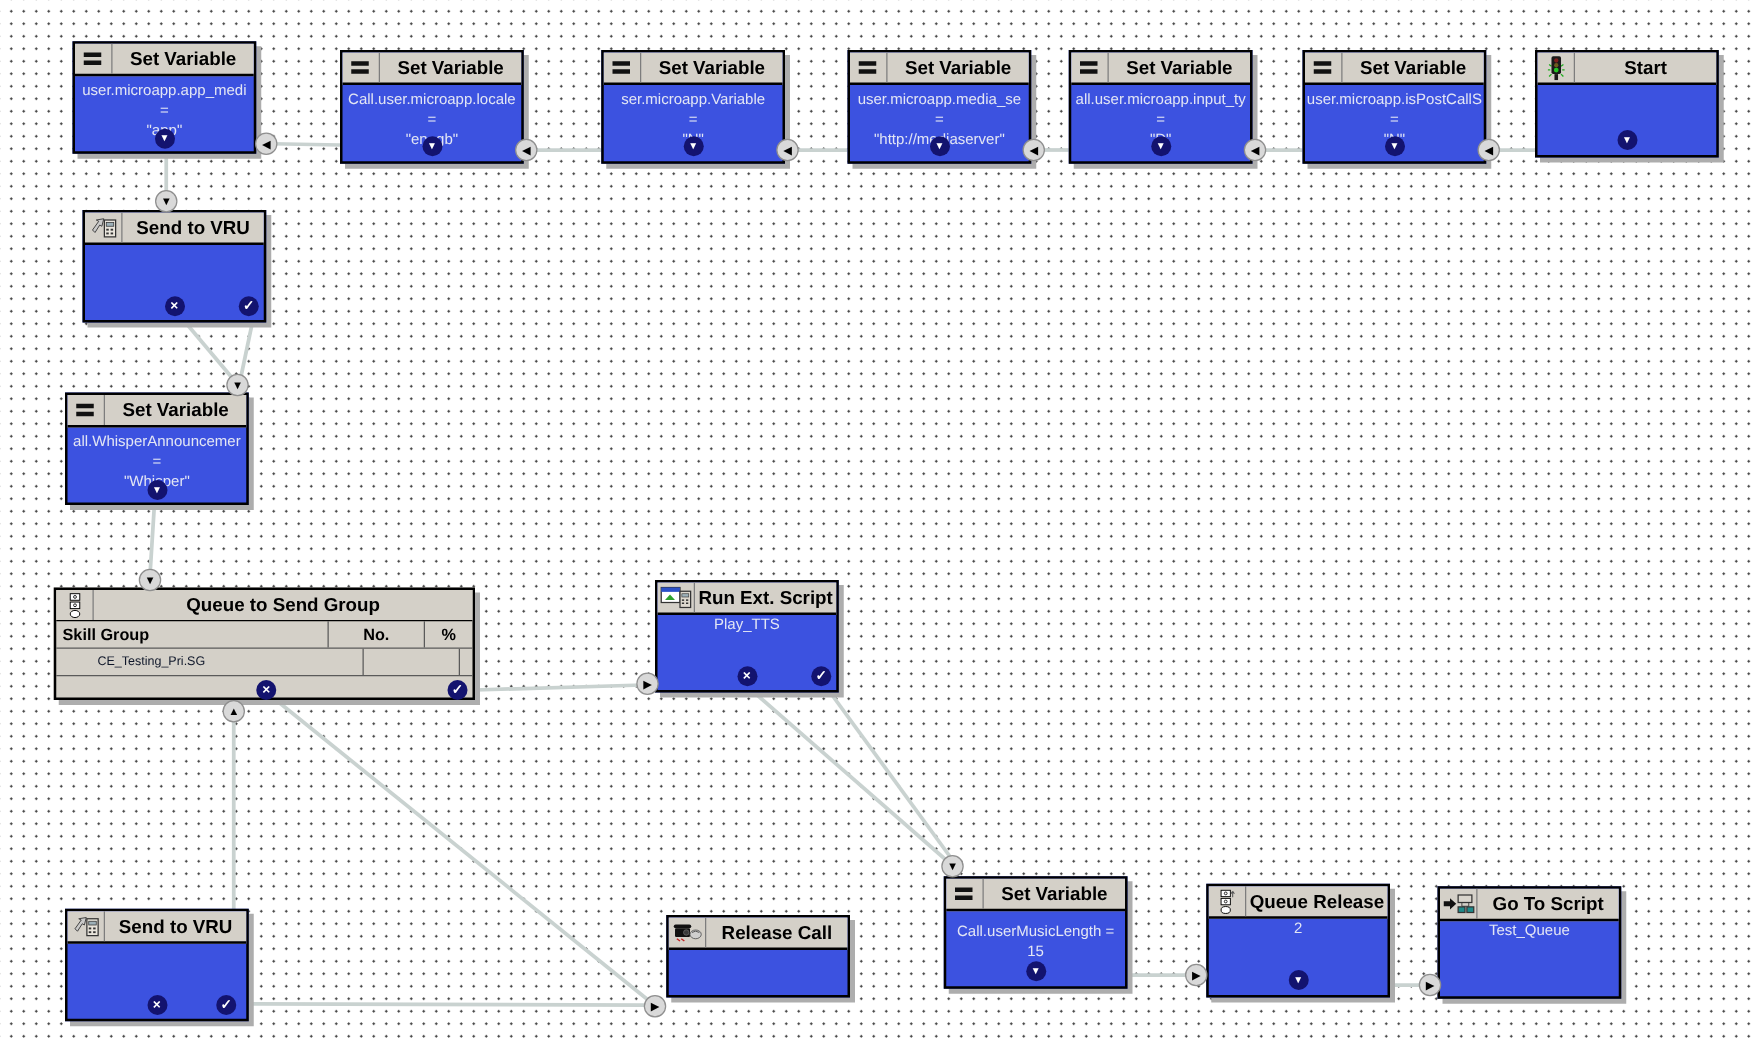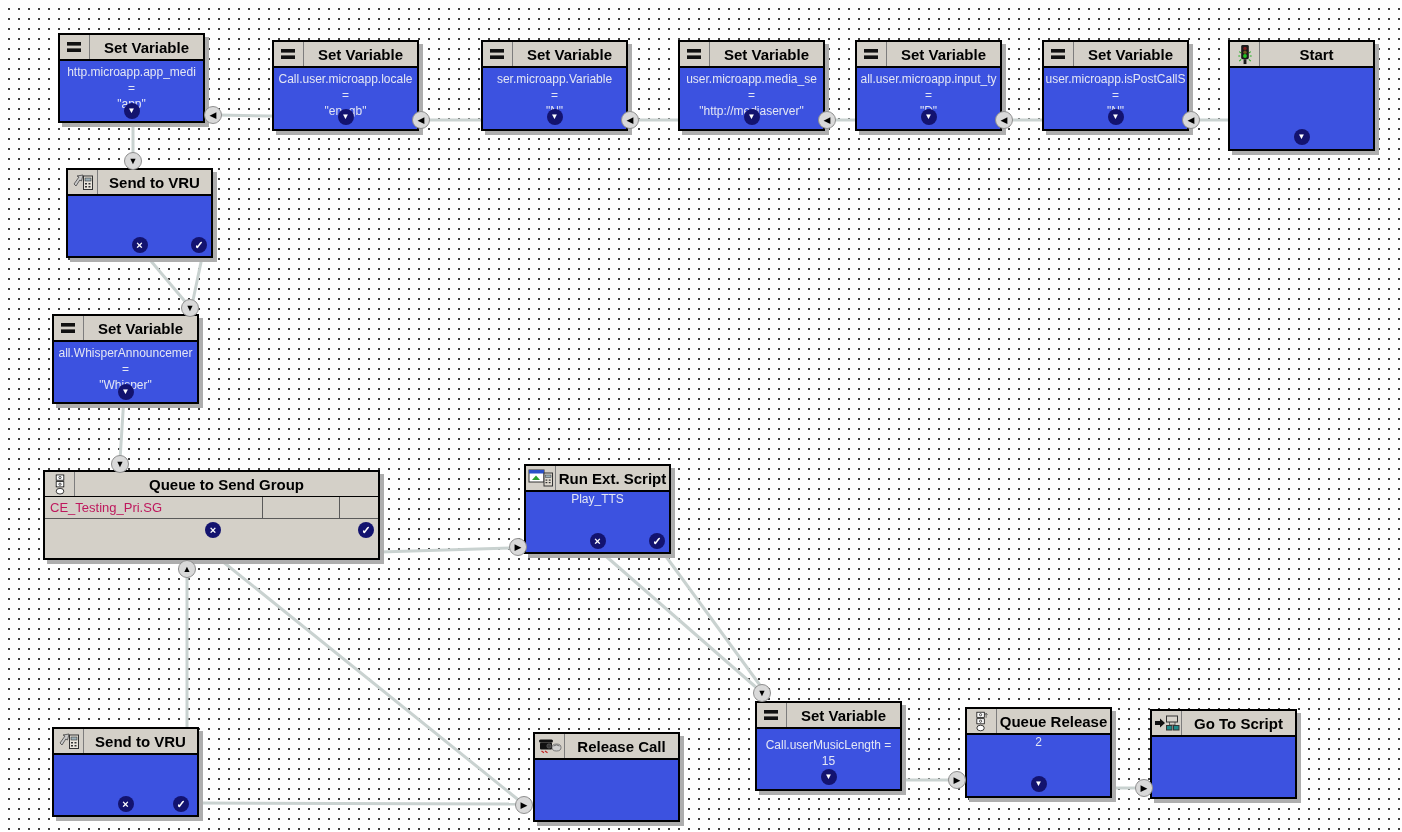--- a/index.html
+++ b/index.html
@@ -44,21 +44,21 @@
     background:#d9d9d9; border:1px solid #8f8f8f; box-sizing:border-box;
     color:#000; display:flex; align-items:center; justify-content:center; font-size:9px; line-height:1;
   }
   
   .node.gray { background:#d4d0c8; }
   .qrow { display:flex; height:22px; box-sizing:border-box; border-bottom:1px solid #5a5a5a; align-items:center; color:#000; }
   .qhead { font-weight:bold; font-size:13px; }
   .qc1 { width:217px; padding-left:5px; box-sizing:border-box; text-align:left; }
   .qc2 { width:76px; text-align:center; border-left:1px solid #5a5a5a; align-self:stretch; display:flex; align-items:center; justify-content:center; }
   .qc3 { flex:1; text-align:center; border-left:1px solid #5a5a5a; align-self:stretch; display:flex; align-items:center; justify-content:center; }
-  .qdata { font-size:13px; color:#be185d; }
+  .qdata { font-size:10px; color:#0f172a;padding-left:28px; }
   .qfooter { position:relative; height:20px; }
 </style>
 </head>
 <body>
 
 <div id="canvas">
 
   <svg id="wires" width="1402" height="832">
     <line x1="1197" y1="120" x2="1228" y2="120"></line>
     <line x1="1009" y1="120" x2="1042" y2="120"></line>
@@ -84,21 +84,21 @@
     <div class="node-header">
       <span class="hicon">
           <svg viewBox="0 0 20 14" width="20" height="14">
             <rect x="2" y="2" width="14" height="3.6" fill="#111"></rect>
             <rect x="2" y="8.4" width="14" height="3.6" fill="#111"></rect>
           </svg>
         </span>
       <span class="htitle">Set Variable</span>
     </div>
     <div class="node-body vlines">
-      <div>http.microapp.app_medi</div>
+      <div>user.microapp.app_medi</div>
       <div>=</div>
       <div>"app"</div>
     </div>
     <span class="port chev center-b" style="bottom:2px">▼</span>
   </div>
 
   <div class="node" style="left:272px;top:40px;width:147px;height:91px">
     <div class="node-header">
       <span class="hicon">
           <svg viewBox="0 0 20 14" width="20" height="14">
@@ -181,21 +181,21 @@
       <span class="htitle">Set Variable</span>
     </div>
     <div class="node-body vlines">
       <div>user.microapp.isPostCallS</div>
       <div>=</div>
       <div>"N"</div>
     </div>
     <span class="port chev center-b">▼</span>
   </div>
 
-  <div class="node" style="left:1228px;top:40px;width:147px;height:111px">
+  <div class="node" style="left:1228px;top:40px;width:147px;height:86px">
     <div class="node-header">
       <span class="hicon">
         <svg viewBox="0 0 16 22" width="16" height="21">
           <path d="M3 12.5 h-2 M13 12.5 h2 M4 16 l-2 2 M12 16 l2 2 M4 9.5 l-2 -1.5 M12 9.5 l2 -1.5" stroke="#1fae1f" stroke-width="1.1" fill="none"></path>
           <rect x="4" y="1" width="8" height="15" rx="1.5" fill="#1a1a1a"></rect>
           <circle cx="8" cy="4.6" r="1.8" fill="#7d1d1d"></circle>
           <circle cx="8" cy="8.6" r="1.8" fill="#6d5a1e"></circle>
           <circle cx="8" cy="12.6" r="2" fill="#23c423"></circle>
           <rect x="6.5" y="16" width="3" height="5" fill="#1a1a1a"></rect>
         </svg>
@@ -249,20 +249,25 @@
       <span class="hicon">
         <svg viewBox="0 0 12 22" width="12" height="21">
           <rect x="2" y="1" width="8" height="5.5" fill="#fff" stroke="#000" stroke-width="0.8"></rect>
           <circle cx="6" cy="3.7" r="1.2" fill="none" stroke="#000" stroke-width="0.7"></circle>
           <rect x="2" y="8" width="8" height="5.5" fill="#fff" stroke="#000" stroke-width="0.8"></rect>
           <circle cx="6" cy="10.7" r="1.2" fill="none" stroke="#000" stroke-width="0.7"></circle>
           <ellipse cx="6" cy="18" rx="4" ry="3" fill="#fff" stroke="#000" stroke-width="0.8"></ellipse>
         </svg>
       </span>
       <span class="htitle">Queue to Send Group</span>
+    </div>
+    <div class="qrow qhead">
+      <span class="qc1">Skill Group</span>
+      <span class="qc2">No.</span>
+      <span class="qc3">%</span>
     </div>
     <div class="qrow qdata">
       <span class="qc1">CE_Testing_Pri.SG</span>
       <span class="qc2"></span>
       <span class="qc3"></span>
     </div>
     <div class="qfooter">
       <span class="port" style="left:160px;bottom:1px">×</span>
       <span class="port" style="right:4px;bottom:1px">✓</span>
     </div>
@@ -335,23 +340,26 @@
         <svg viewBox="0 0 26 18" width="26" height="18">
           <polygon points="1,7 6,7 6,4.5 11,9 6,13.5 6,11 1,11" fill="#111"></polygon>
           <rect x="12.5" y="2" width="11" height="6" fill="#d8d4cc" stroke="#333"></rect>
           <path d="M15.5 8 v3 M21 8 v3 M15.5 11 h5.5" stroke="#333" stroke-width="0.7" fill="none"></path>
           <rect x="12.5" y="11.5" width="5.5" height="4.5" fill="#1f8a8a" stroke="#333"></rect>
           <rect x="19.5" y="11.5" width="5.5" height="4.5" fill="#1f8a8a" stroke="#333"></rect>
         </svg>
       </span>
       <span class="htitle">Go To Script</span>
     </div>
-  </div>
-
-  <div class="node" style="left:533px;top:732px;width:147px;height:90px">
+    <div class="node-body mid">
+      <div>Test_Queue</div>
+    </div>
+  </div>
+
+  <div class="node" style="left:533px;top:732px;width:147px;height:66px">
     <div class="node-header">
       <span class="hicon">
         <svg viewBox="0 0 24 18" width="24" height="18">
           <rect x="1" y="2.5" width="14" height="3" rx="1.5" fill="#111"></rect>
           <rect x="2" y="5.5" width="12" height="7" rx="1" fill="#111"></rect>
           <circle cx="11" cy="9" r="2.2" fill="#3a3a3a" stroke="#777" stroke-width="0.5"></circle>
           <path d="M3.5 14 l2.5 1.8 M7 14 l2.5 1.8" stroke="#c22222" stroke-width="1.2" fill="none"></path>
           <ellipse cx="18.5" cy="10.5" rx="4.5" ry="3.5" fill="#cfcfcf" stroke="#555" stroke-width="0.7"></ellipse>
           <path d="M15.5 9 q3 -2.2 6 0" stroke="#555" stroke-width="0.8" fill="none"></path>
         </svg>

